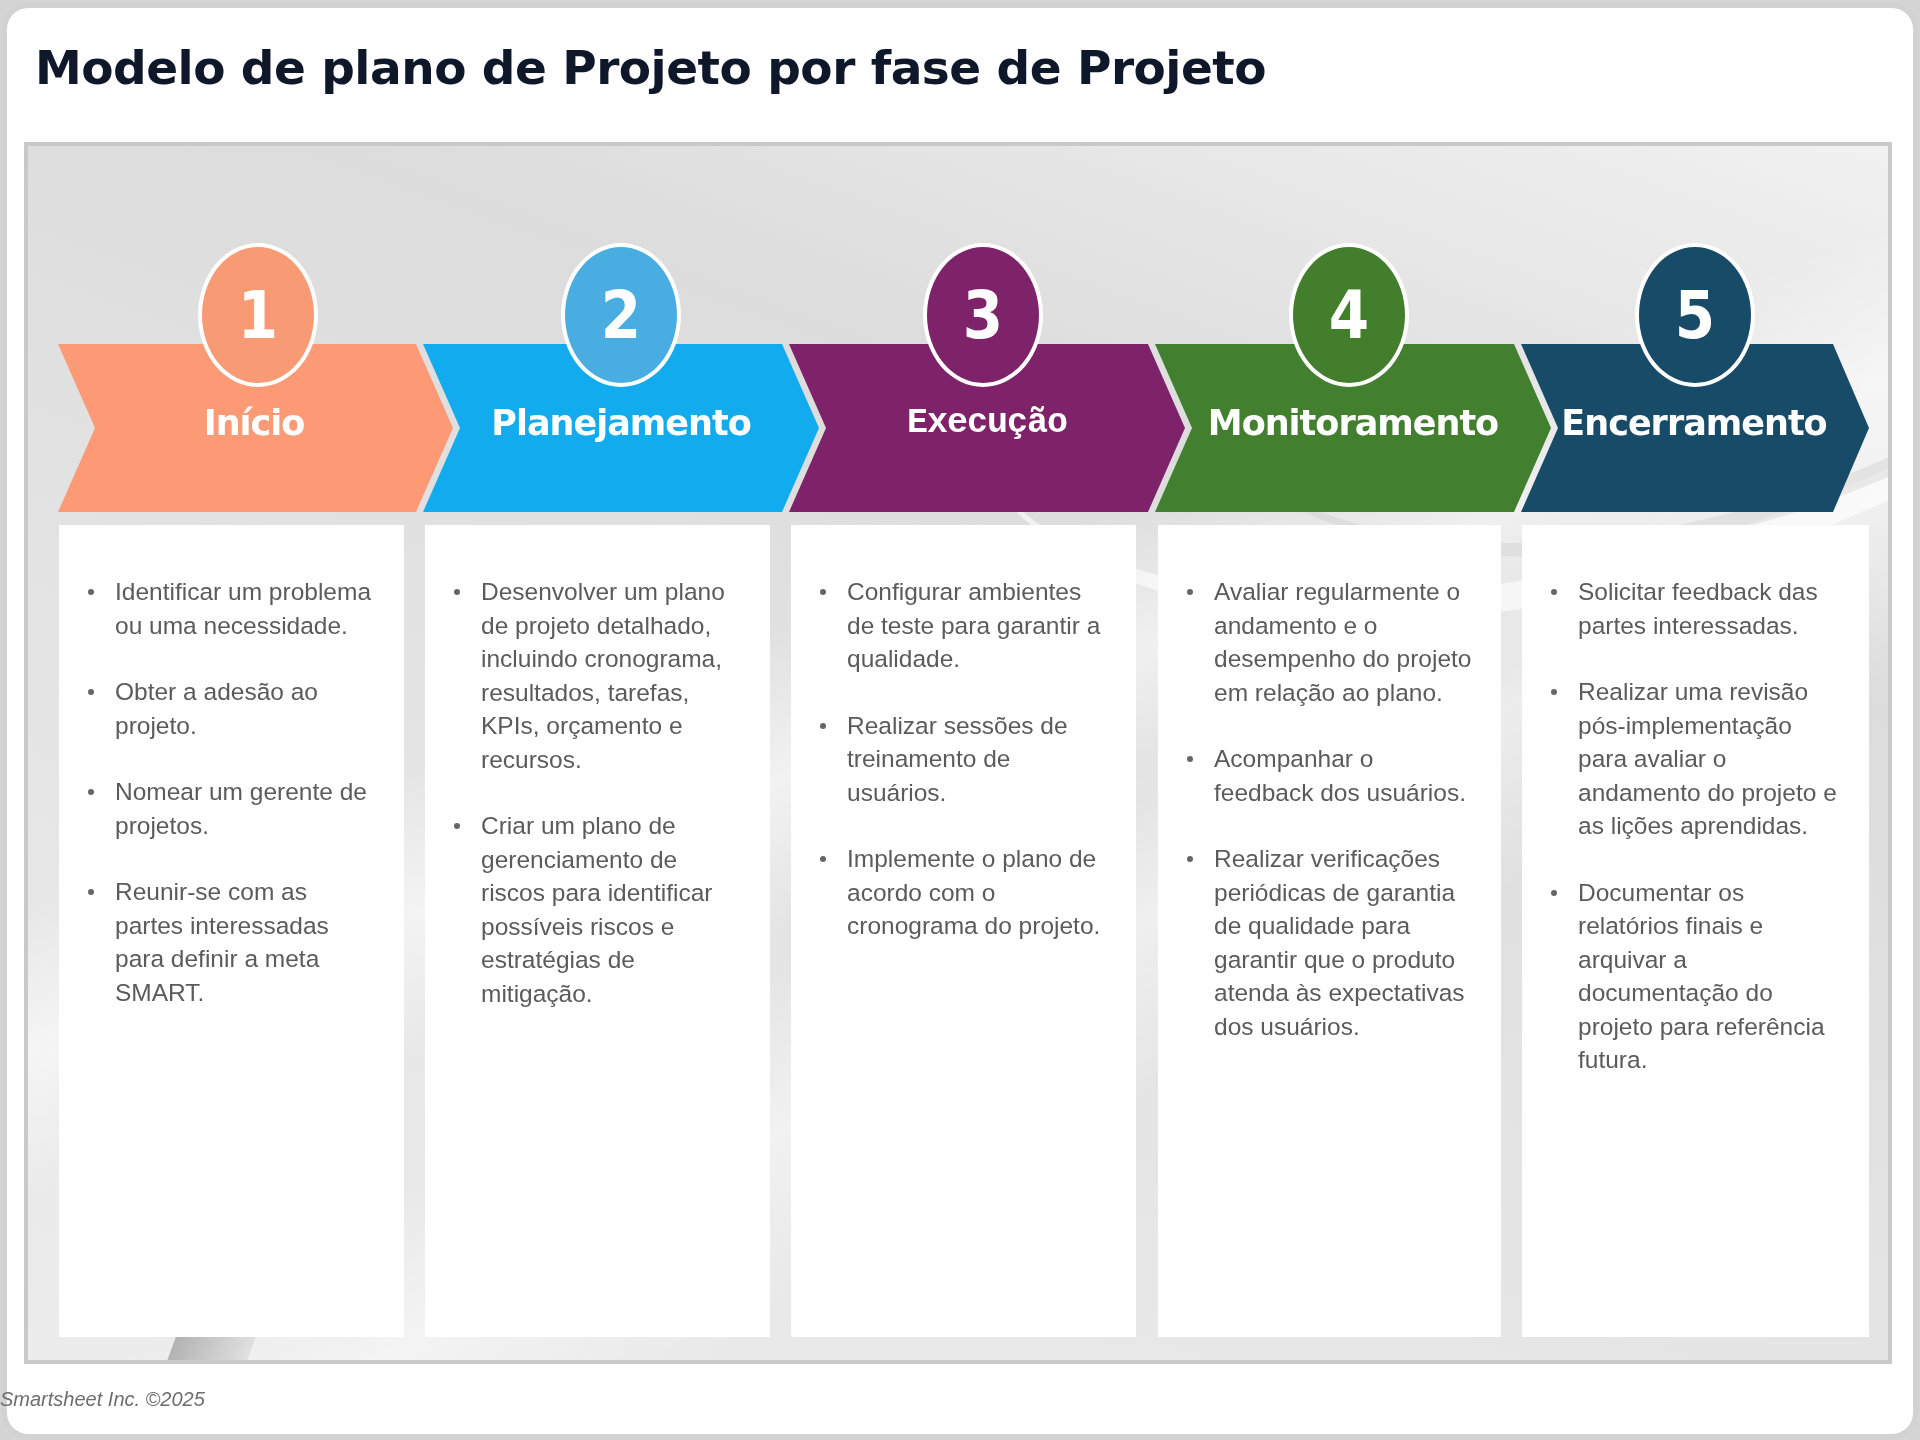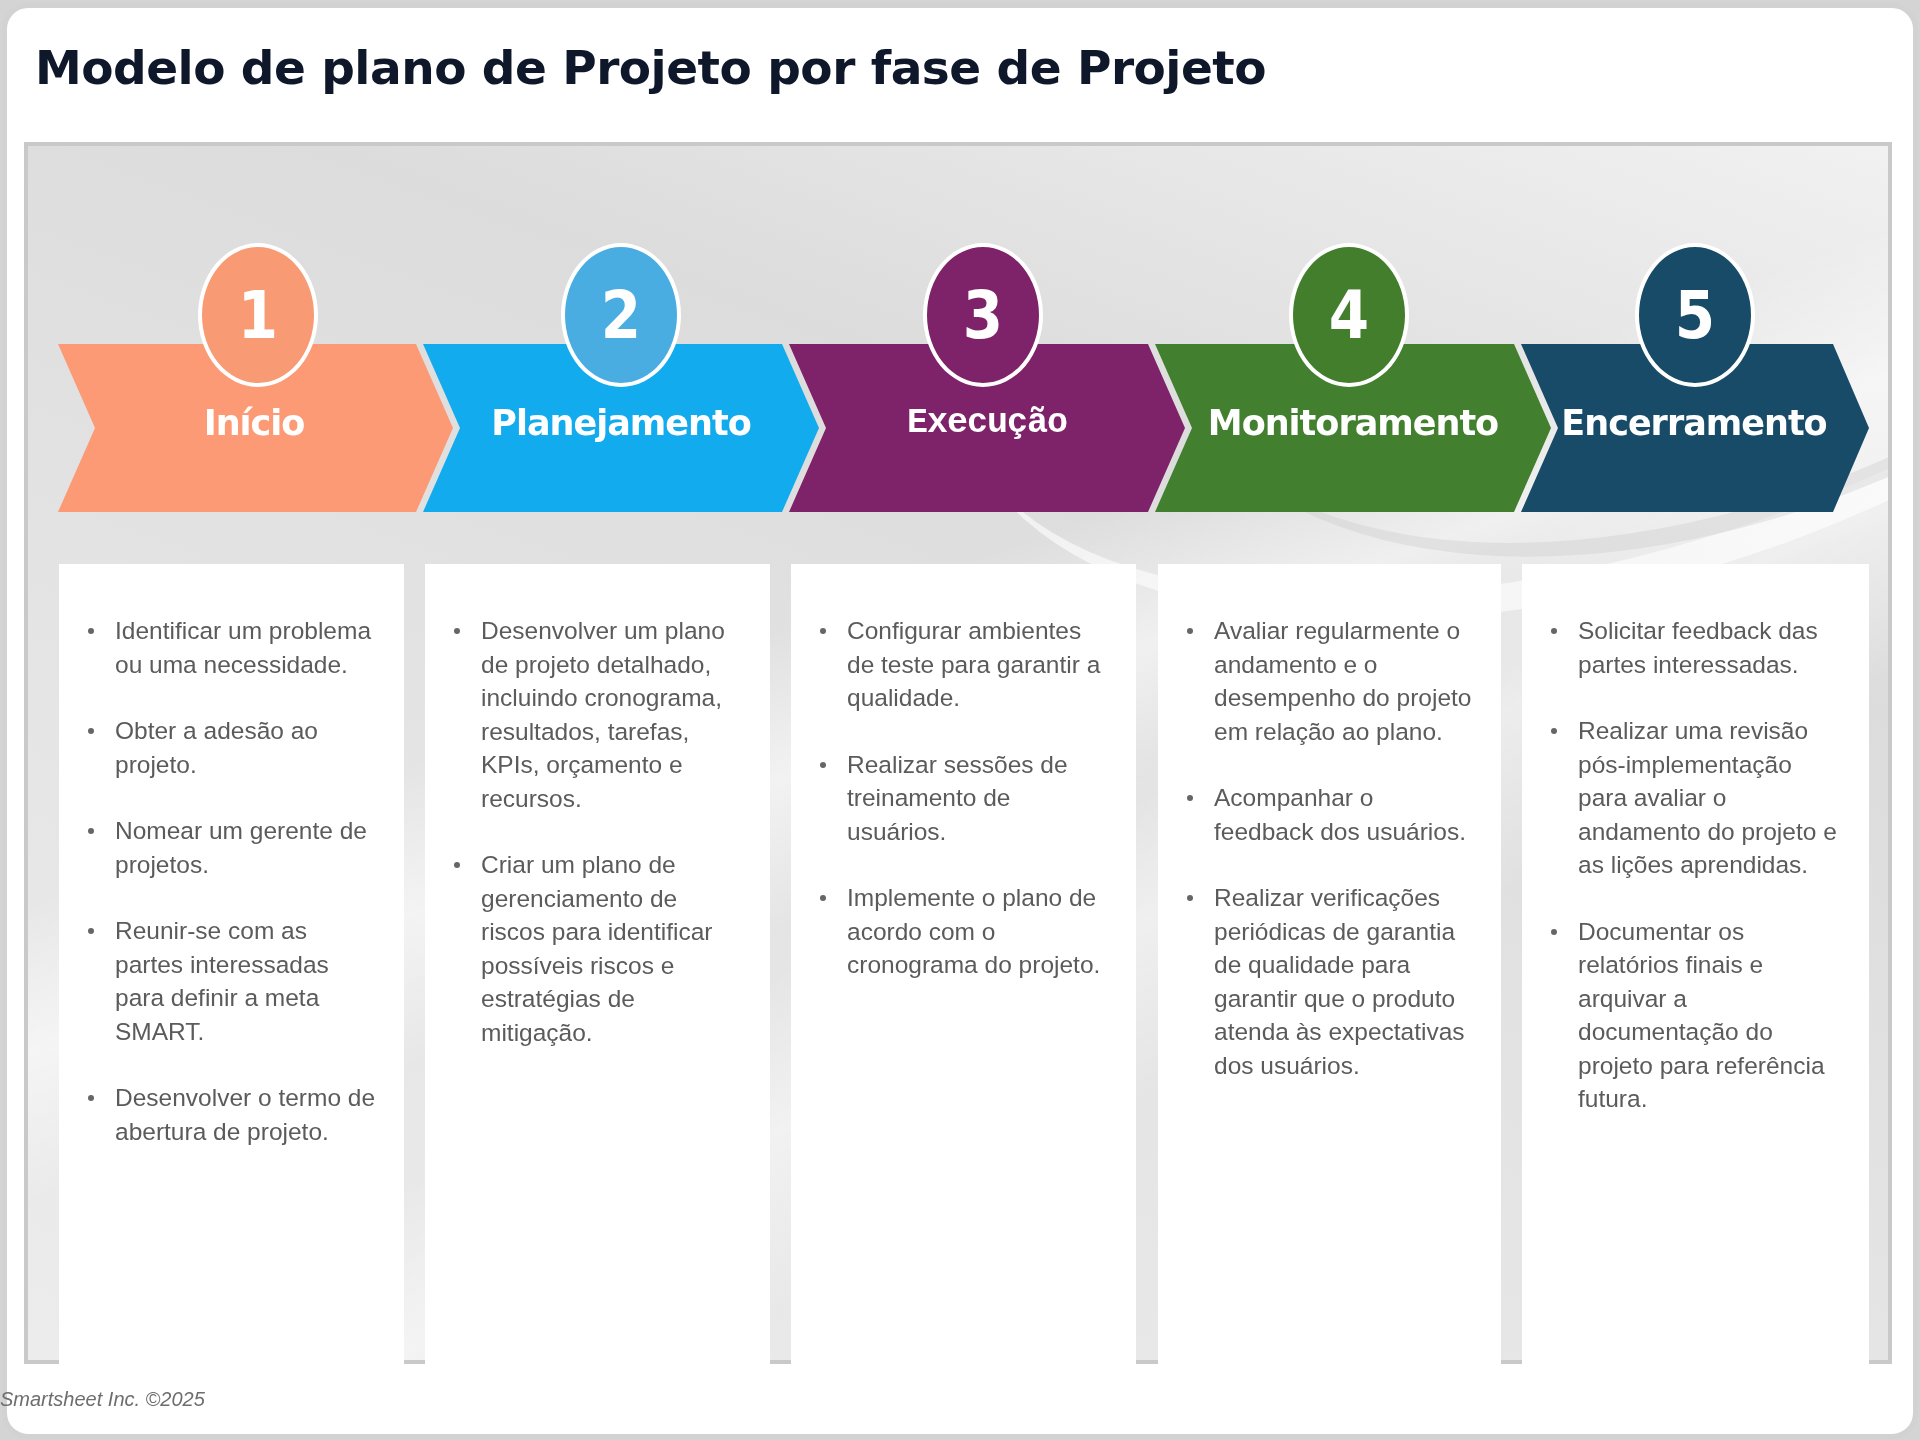--- a/index.html
+++ b/index.html
@@ -108,21 +108,20 @@
   }
   .phase-circle span { transform: scaleY(1.15); display: inline-block; }
 
   .panel {
     position: absolute;
     top: 525px;
     height: 812px;
     background: #ffffff;
     box-sizing: border-box;
     padding: 50px 28px 0 28px;
-    margin-top: 39px;
   }
   .panel ul {
     list-style: none;
     margin: 0;
     padding: 0;
   }
   .panel li {
     position: relative;
     padding-left: 28px;
     margin: 0 0 33px 0;
@@ -196,21 +195,20 @@
 <div class="phase-label" style="left:987px;font-family:Liberation Mono, monospace;">Execução</div>
 <div class="phase-label" style="left:1353px;text-align:center;">Monitoramento</div>
 <div class="phase-label" style="left:1694px;">Encerramento</div>
 
 <div class="panel" style="left:59px; width:345px;">
   <ul>
     <li>Identificar um problema ou uma necessidade.</li>
     <li>Obter a adesão ao projeto.</li>
     <li>Nomear um gerente de projetos.</li>
     <li>Reunir-se com as partes interessadas para definir a meta SMART.</li>
-    <li>Desenvolver o termo de abertura de projeto.</li>
   </ul>
 </div>
 
 <div class="panel" style="left:425px; width:345px;">
   <ul>
     <li>Desenvolver um plano de projeto detalhado, incluindo cronograma, resultados, tarefas, KPIs, orçamento e recursos.</li>
     <li>Criar um plano de gerenciamento de riscos para identificar possíveis riscos e estratégias de mitigação.</li>
   </ul>
 </div>
 

